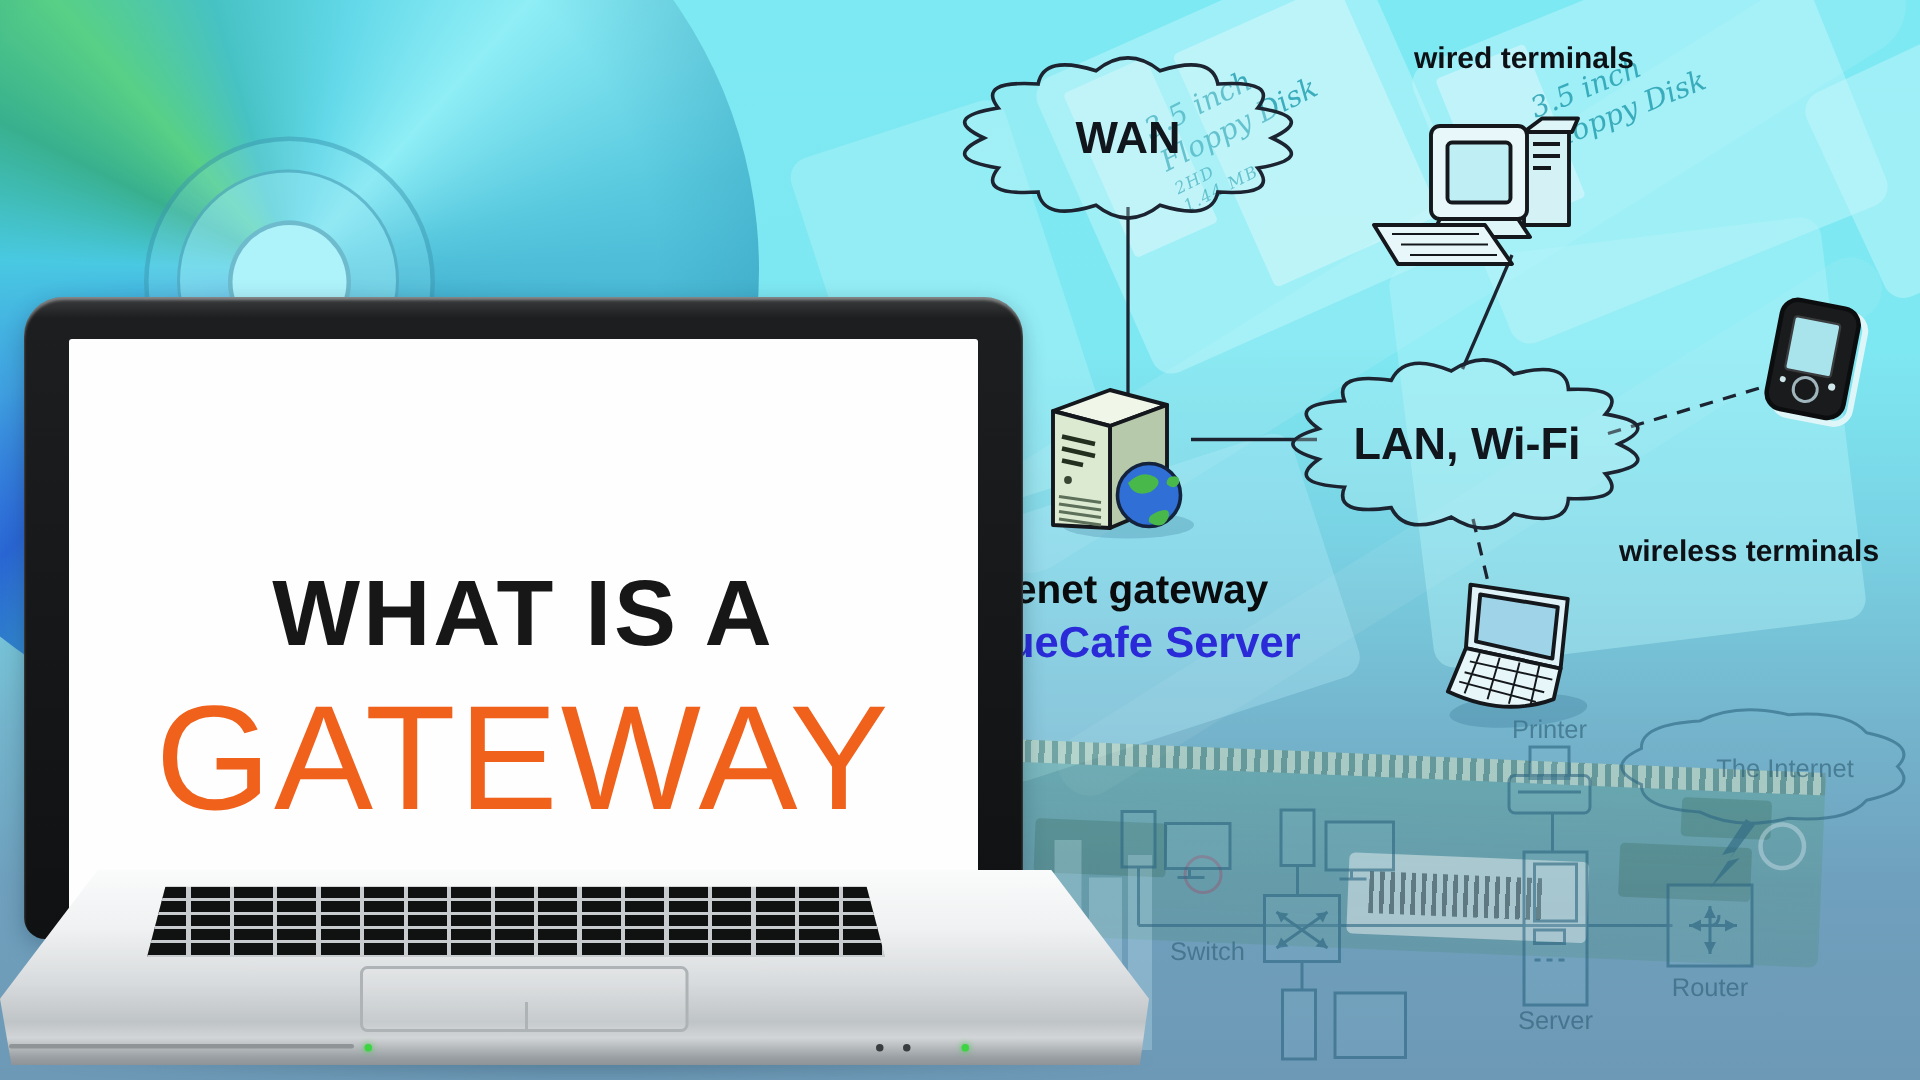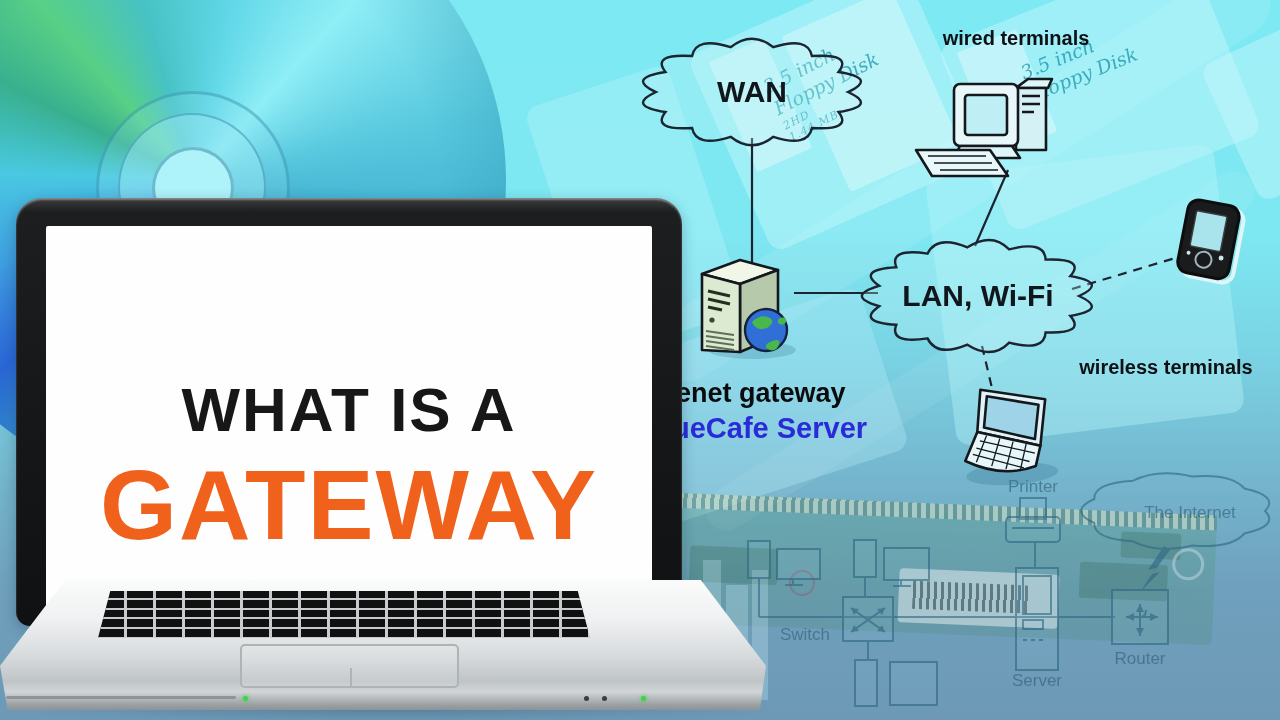--- a/index.html
+++ b/index.html
@@ -49,21 +49,21 @@
   .faded{opacity:.62;}
   .f-stroke{stroke:#2f6883;stroke-width:2;fill:none;}
   .f-fill{fill:rgba(150,200,215,.18);}
   .f-label{font-family:"Liberation Sans",sans-serif;font-size:17px;fill:#2f6076;}
   
   #lid{position:absolute;left:16px;top:198px;width:666px;height:428px;background:linear-gradient(180deg,#3c3e3f 0,#1d1e1f 14px,#151617 60%,#101112 100%);
        border-radius:26px 26px 14px 14px;box-shadow:inset 0 2px 2px rgba(255,255,255,.38), 0 4px 14px rgba(20,50,70,.30);}
   #screen{position:absolute;left:30px;top:28px;width:606px;height:480px;background:#fefefe;border-radius:2px;
        display:flex;flex-direction:column;align-items:center;justify-content:center;gap:14px;}
   #screen .t1{font-size:62px;font-weight:700;letter-spacing:2px;color:#171717;line-height:1;}
-  #screen .t2{font-size:99px;font-weight:700;letter-spacing:2px;color:#f0611c;line-height:1;}
+  #screen .t2{font-size:99px;font-weight:400;letter-spacing:2px;color:#f0611c;line-height:1;}
   #deck{position:absolute;left:0;top:580px;width:766px;height:130px;
        background:linear-gradient(180deg,#fafbfb 0%,#eff1f2 30%,#d8dbdd 58%,#bfc4c7 78%,#d2d5d7 86%,#9aa0a4 96%,#8d9397 100%);
        clip-path:polygon(8.5% 0%,91.5% 0%,100% 66%,99.2% 100%,1% 100%,0% 66%);}
   #deck .kb{position:absolute;left:98px;top:11px;width:492px;height:47px;
        clip-path:polygon(2.5% 0,97.5% 0,100% 100%,0 100%);
        background-color:#c8ccce;
        background-image:
          repeating-linear-gradient(180deg,transparent 0 7.5px,#c8ccce 7.5px 9.5px),
          repeating-linear-gradient(90deg,#101111 0 26px,#c8ccce 26px 29px);}
   #deck .tp{position:absolute;left:240px;top:64px;width:215px;height:40px;border:2px solid #aeb3b6;border-radius:5px;background:rgba(255,255,255,.12);}

